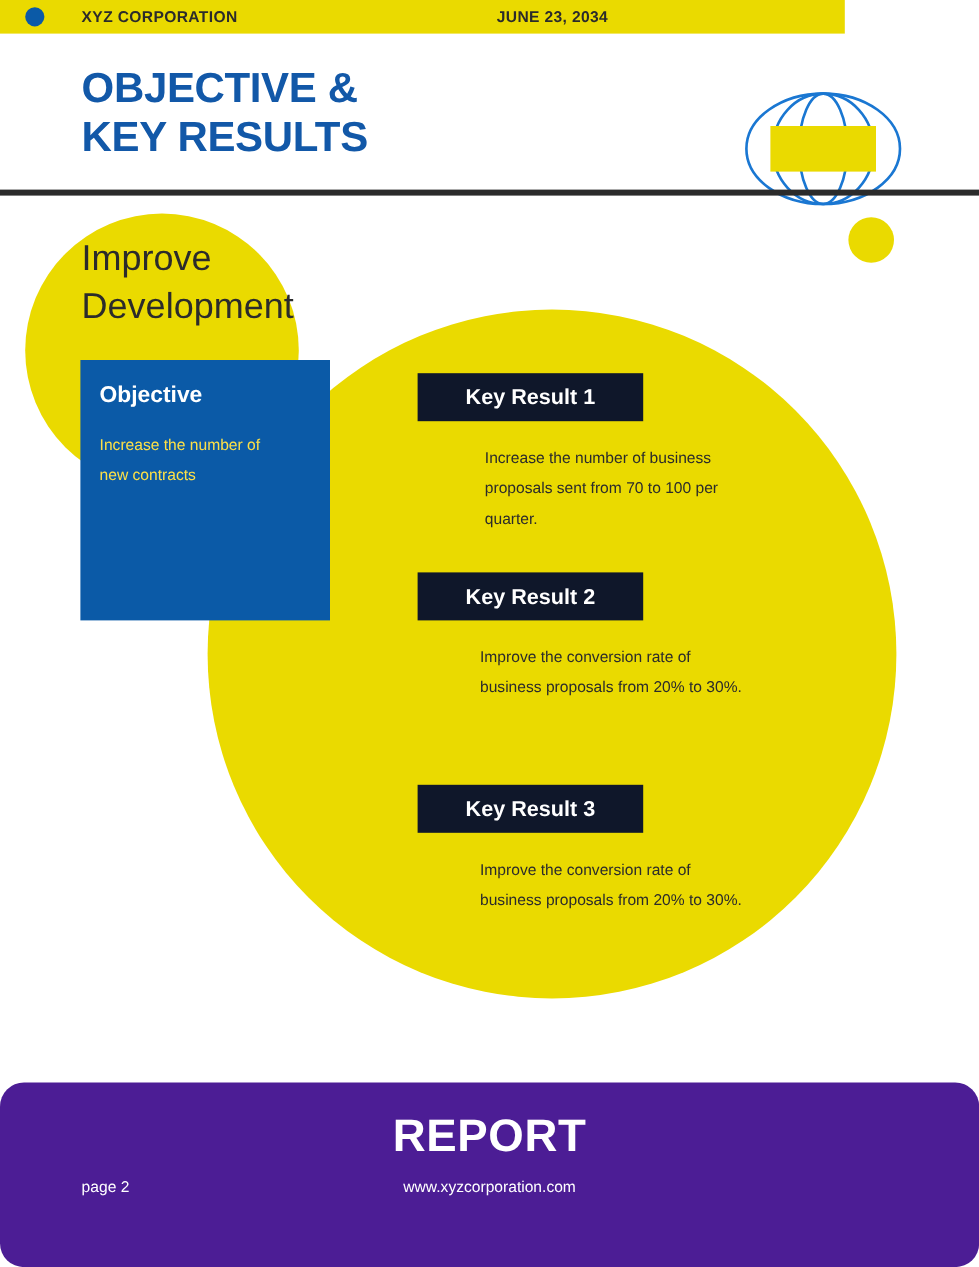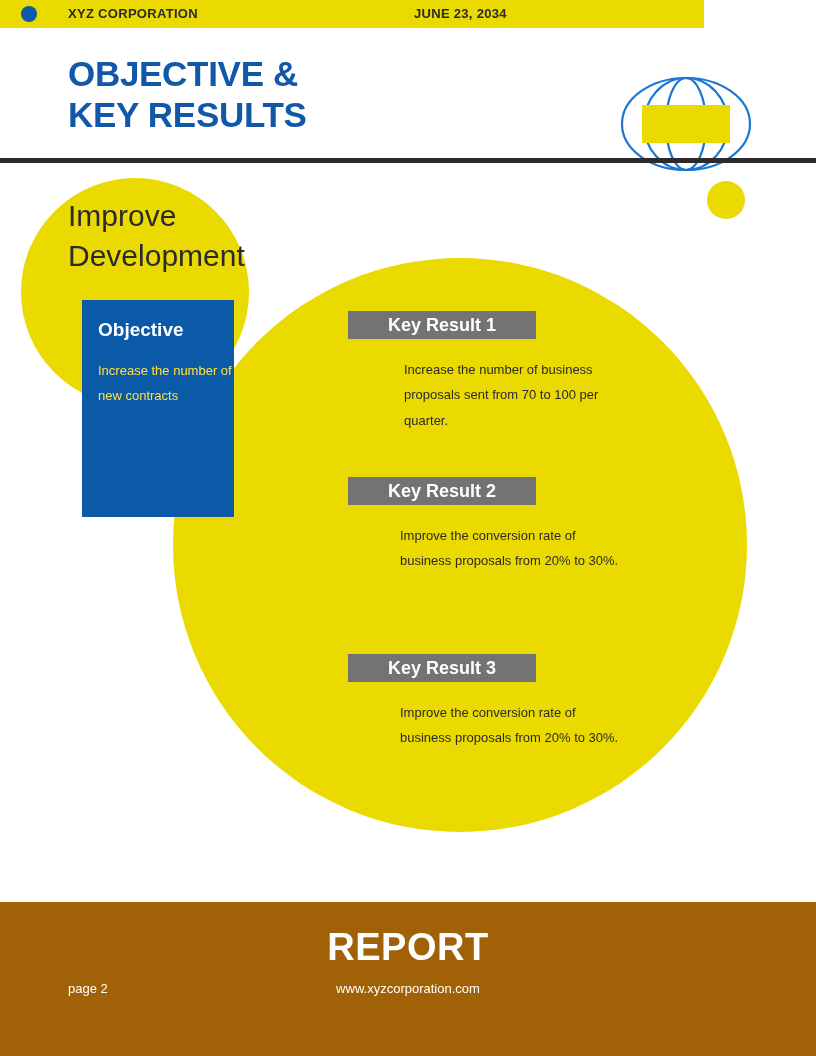--- a/index.html
+++ b/index.html
@@ -117,22 +117,22 @@
     font-size: 30px;
     line-height: 1.33;
     color: #2b2b2b;
     white-space: pre-line;
     z-index: 3;
   }
 
   
   .objective-card {
     position: absolute;
-    left: 82px; top: 300px;
-    width: 152px; height: 217px;
+    left: 67px; top: 300px;
+    width: 208px; height: 217px;
     background: #0b5aa7;
     z-index: 3;
   }
   .objective-card h3 {
     margin: 0;
     position: absolute;
     left: 16px; top: 19px;
     font-size: 19px;
     font-weight: bold;
     color: #ffffff;
@@ -147,22 +147,22 @@
     color: #fde047;
   }
 
   
   .kr {
     position: absolute;
     z-index: 3;
   }
   .kr-badge {
     width: 188px;
-    height: 28px;
-    background: #737373;
+    height: 40px;
+    background: #0f172a;
     color: #ffffff;
     font-size: 18px;
     font-weight: bold;
     display: flex;
     align-items: center;
     justify-content: center;
   }
   .kr-body {
     margin-top: 18px;
     margin-left: 56px;
@@ -174,22 +174,23 @@
   .kr1 { left: 348px; top: 311px; }
   .kr2 { left: 348px; top: 477px; }
   .kr3 { left: 348px; top: 654px; }
   .kr2 .kr-body, .kr3 .kr-body { margin-left: 52px; }
 
   
   .footer {
     position: absolute;
     left: 0; top: 902px;
     width: 816px; height: 154px;
-    background: #a16207;
+    background: #4c1d95;
     z-index: 4;
+    border-radius: 20px;
   }
   .footer-title {
     position: absolute;
     left: 0; top: 24px;
     width: 816px;
     text-align: center;
     font-size: 38px;
     font-weight: bold;
     letter-spacing: 0.5px;
     color: #ffffff;

